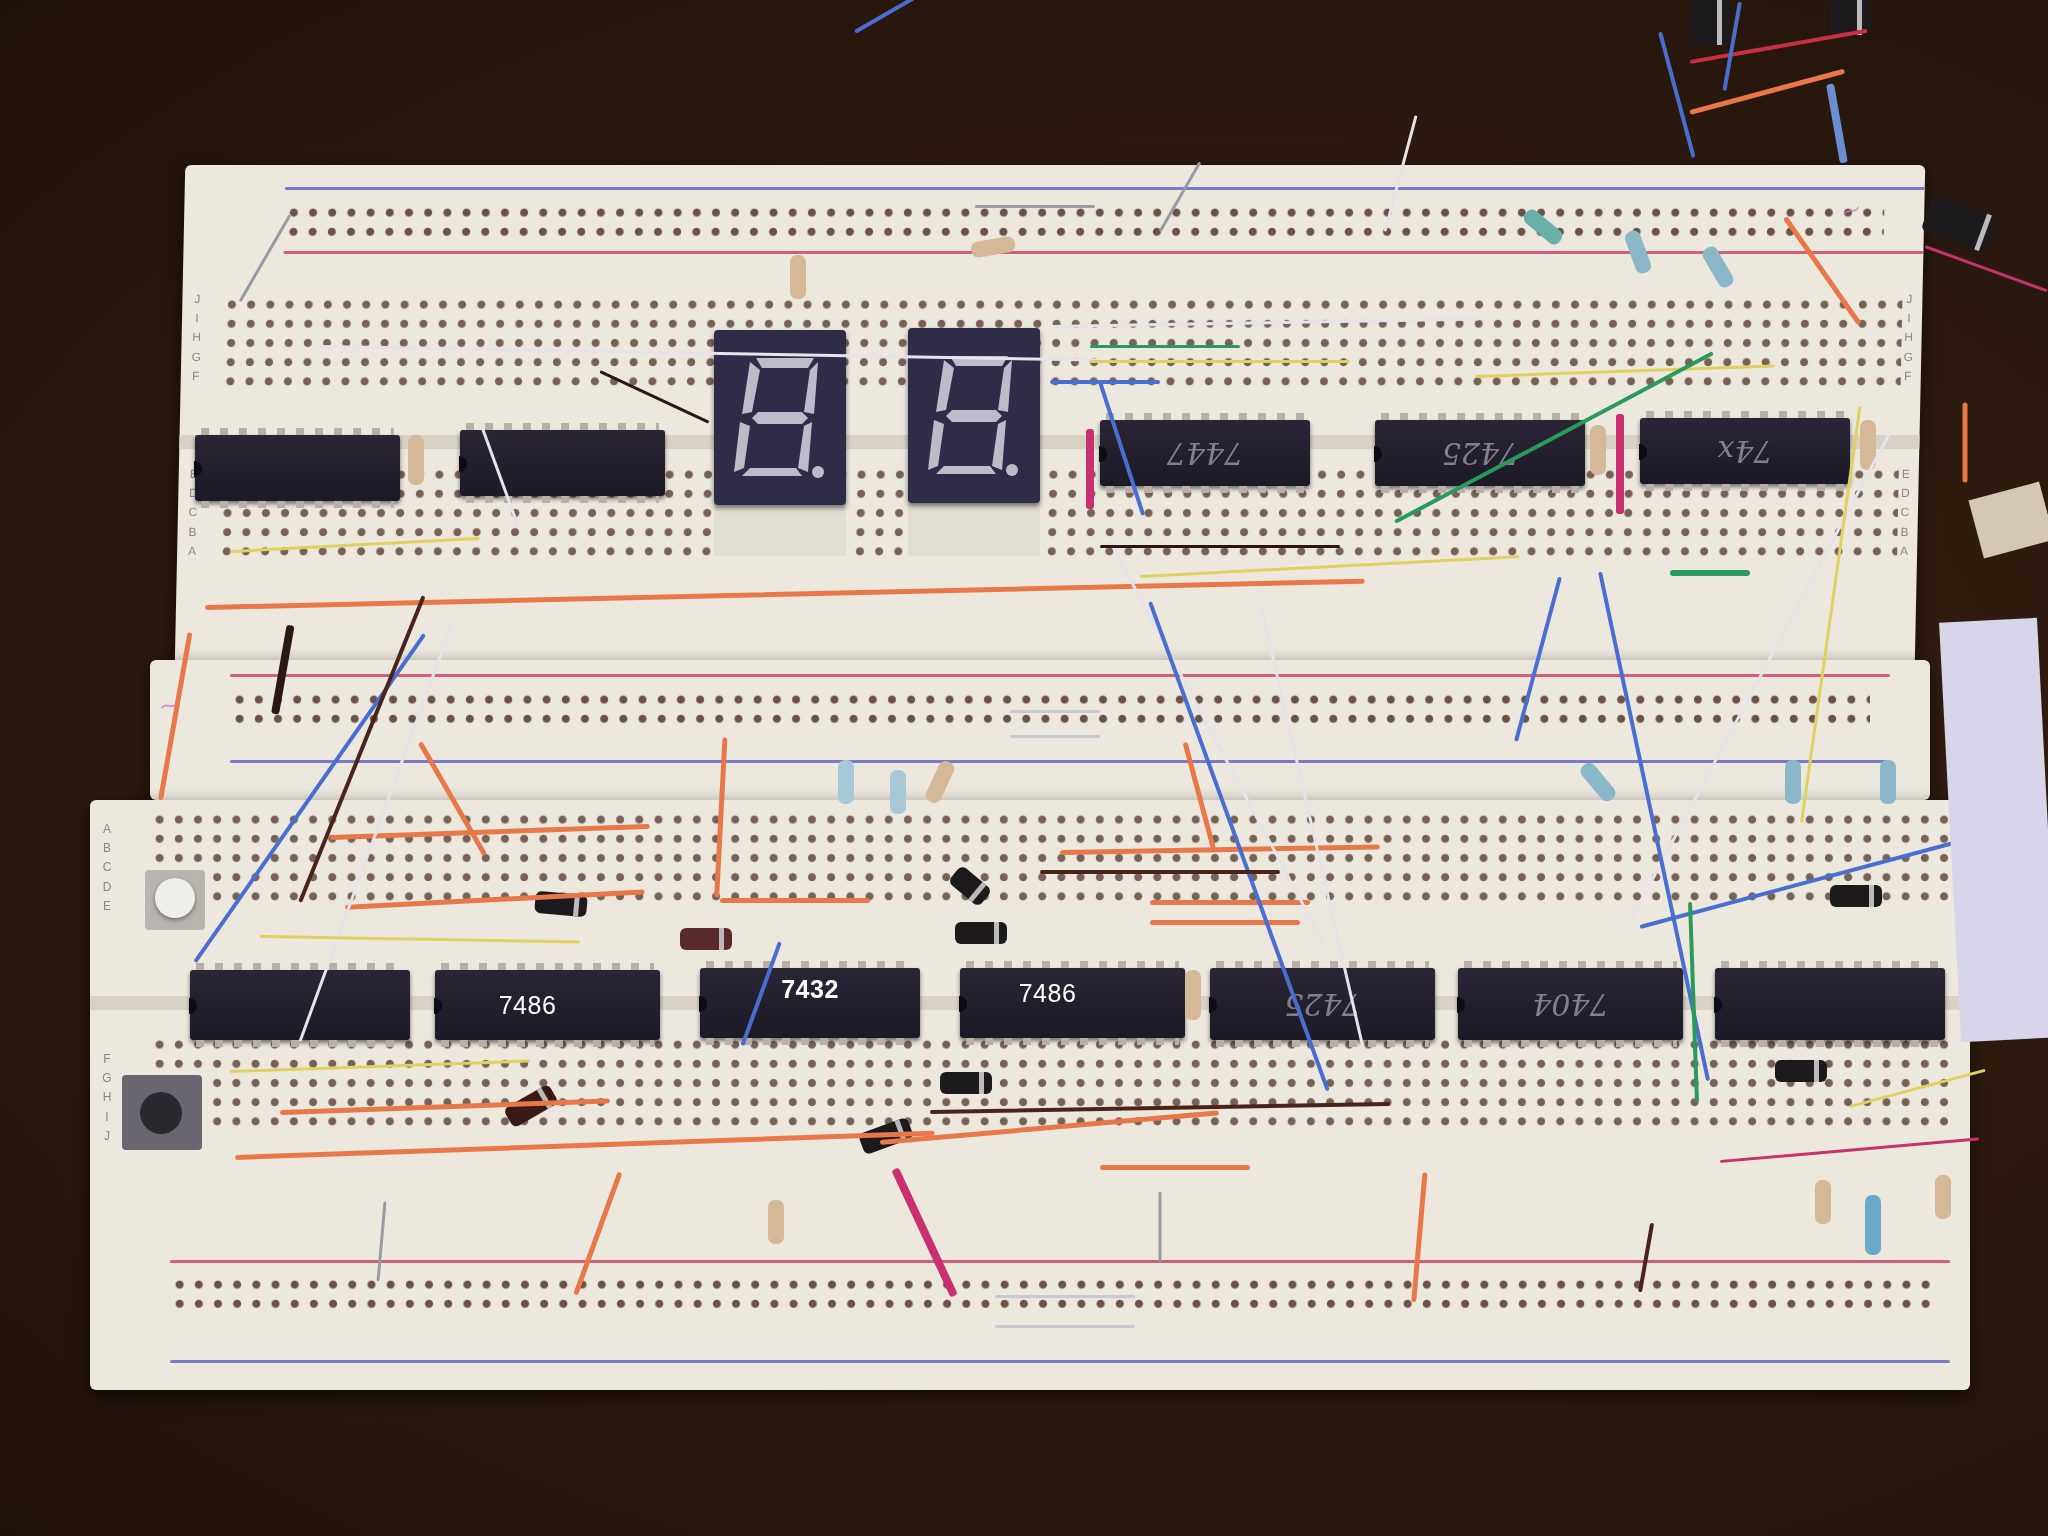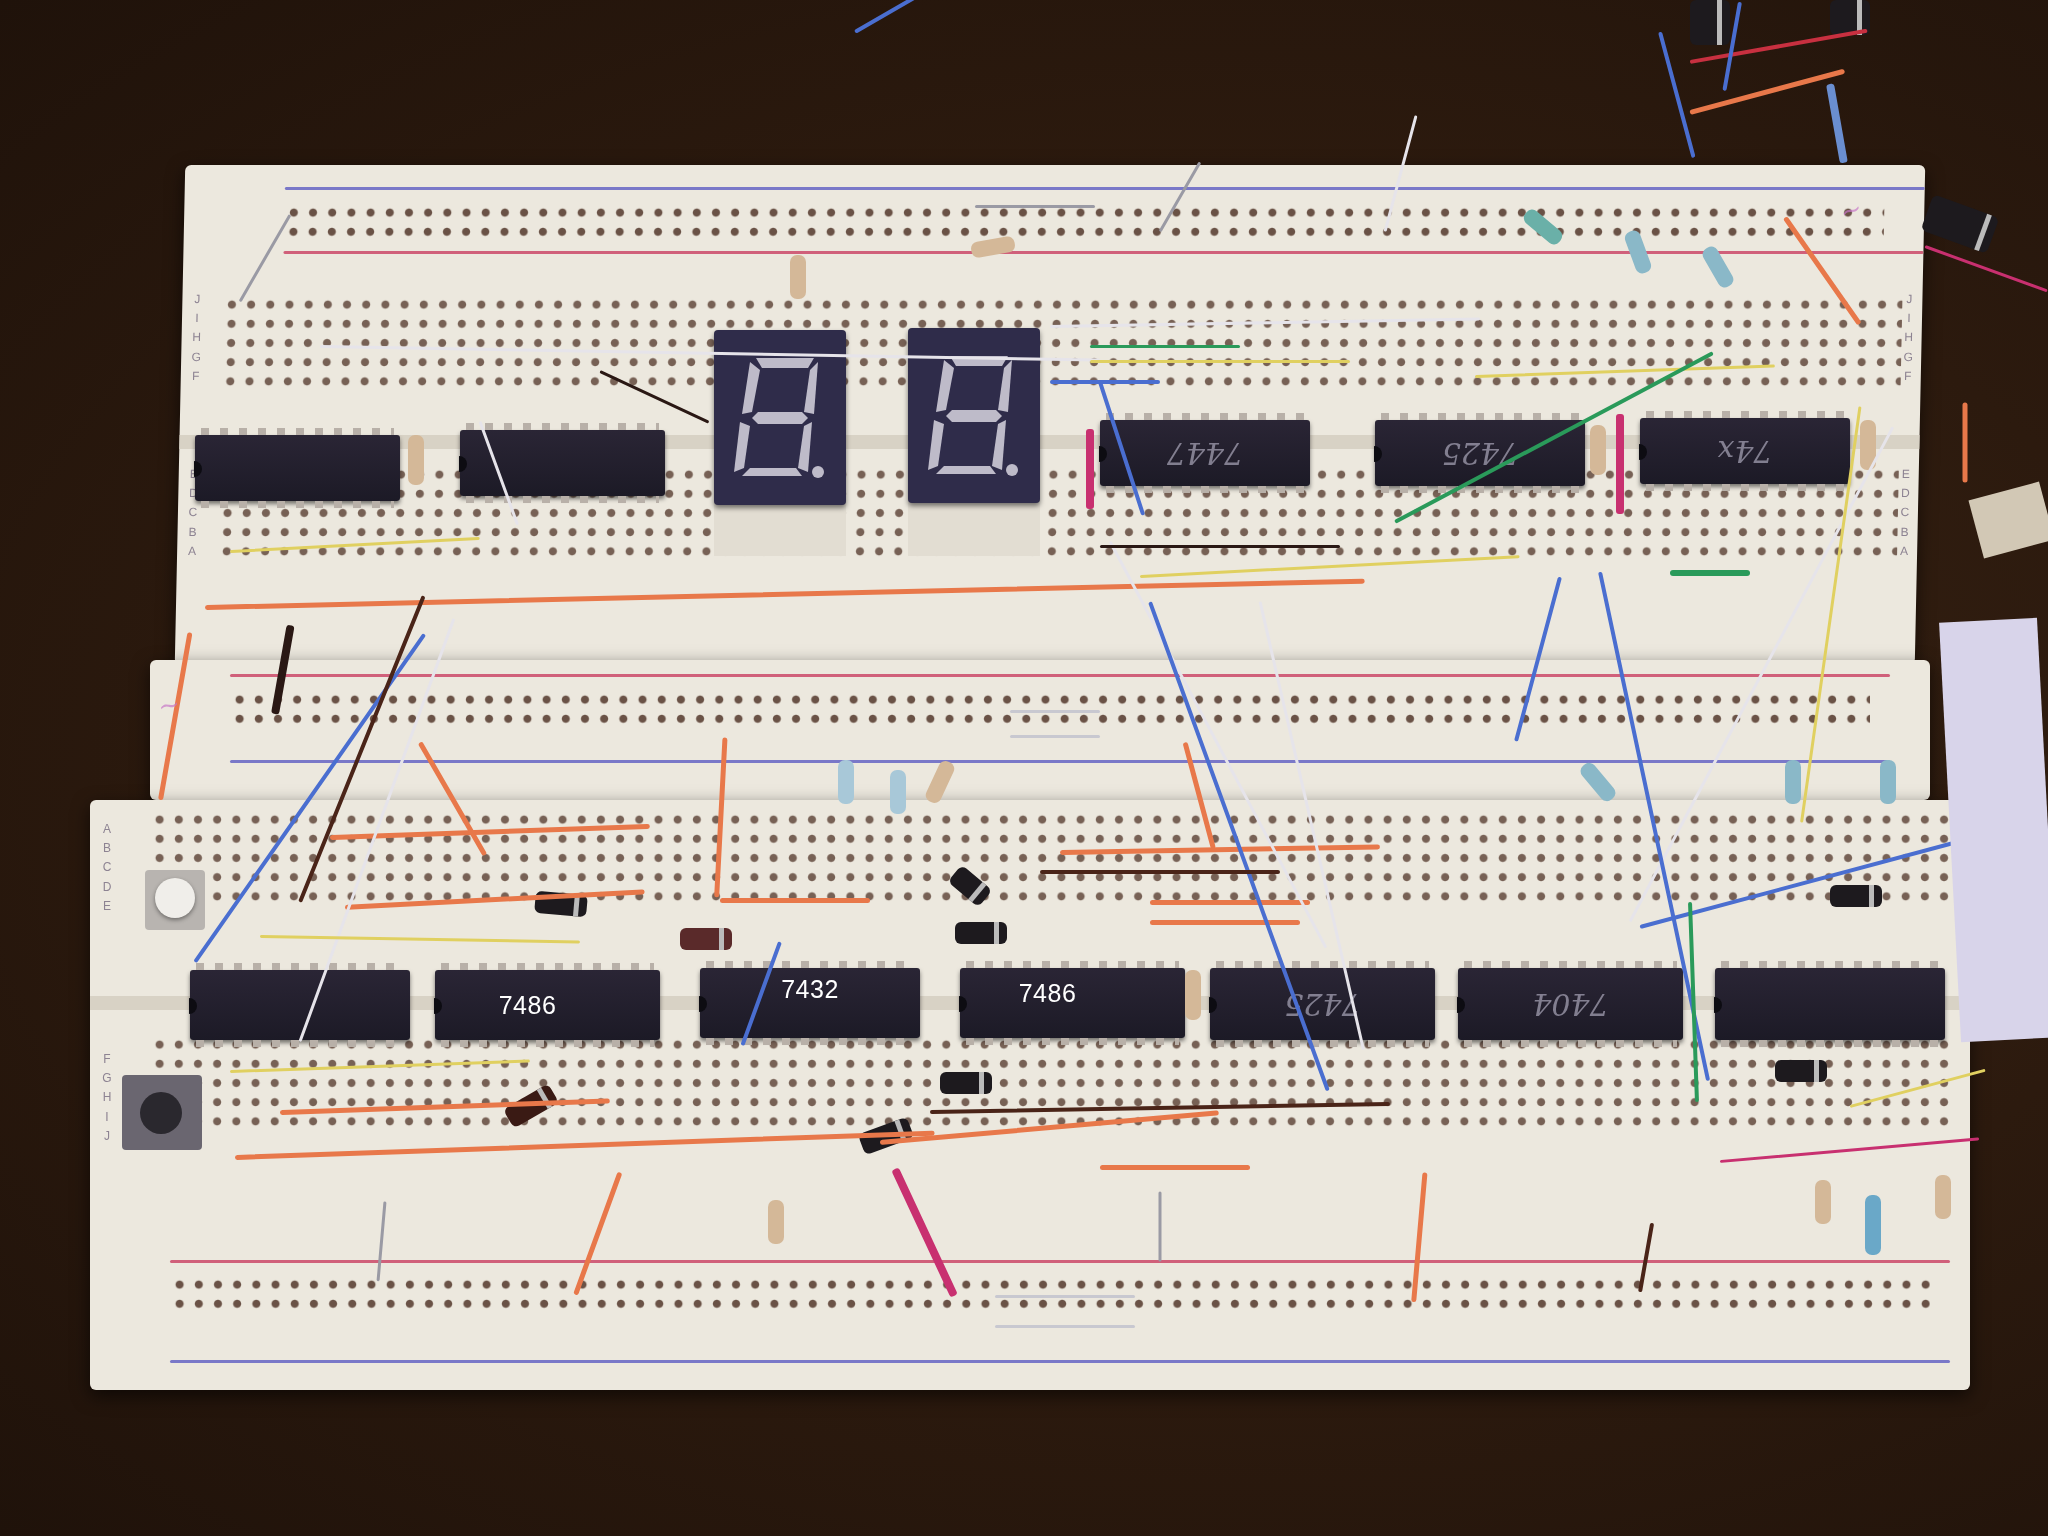--- a/index.html
+++ b/index.html
@@ -125,21 +125,21 @@
 <div class="chip" style="left:190px;top:970px;width:220px;height:70px;">
     <div class="notch"></div>
     <div class="chip-hand"></div>
   </div>
 <div class="chip" style="left:435px;top:970px;width:225px;height:70px;">
     <div class="notch"></div>
     <div class="chip-label" style="left:-40px;">7486</div>
   </div>
 <div class="chip" style="left:700px;top:968px;width:220px;height:70px;">
     <div class="notch"></div>
-    <div class="chip-label" style="top:30%;">7432</div>
+    <div class="chip-label" style="top:30%;font-weight:bold;">7432</div>
   </div>
 <div class="chip" style="left:960px;top:968px;width:225px;height:70px;">
     <div class="notch"></div>
     <div class="chip-label" style="left:-50px;top:36%;">7486</div>
   </div>
 <div class="chip" style="left:1210px;top:968px;width:225px;height:72px;">
     <div class="notch"></div>
     <div class="chip-hand">7425</div>
   </div>
 <div class="chip" style="left:1458px;top:968px;width:225px;height:72px;">

